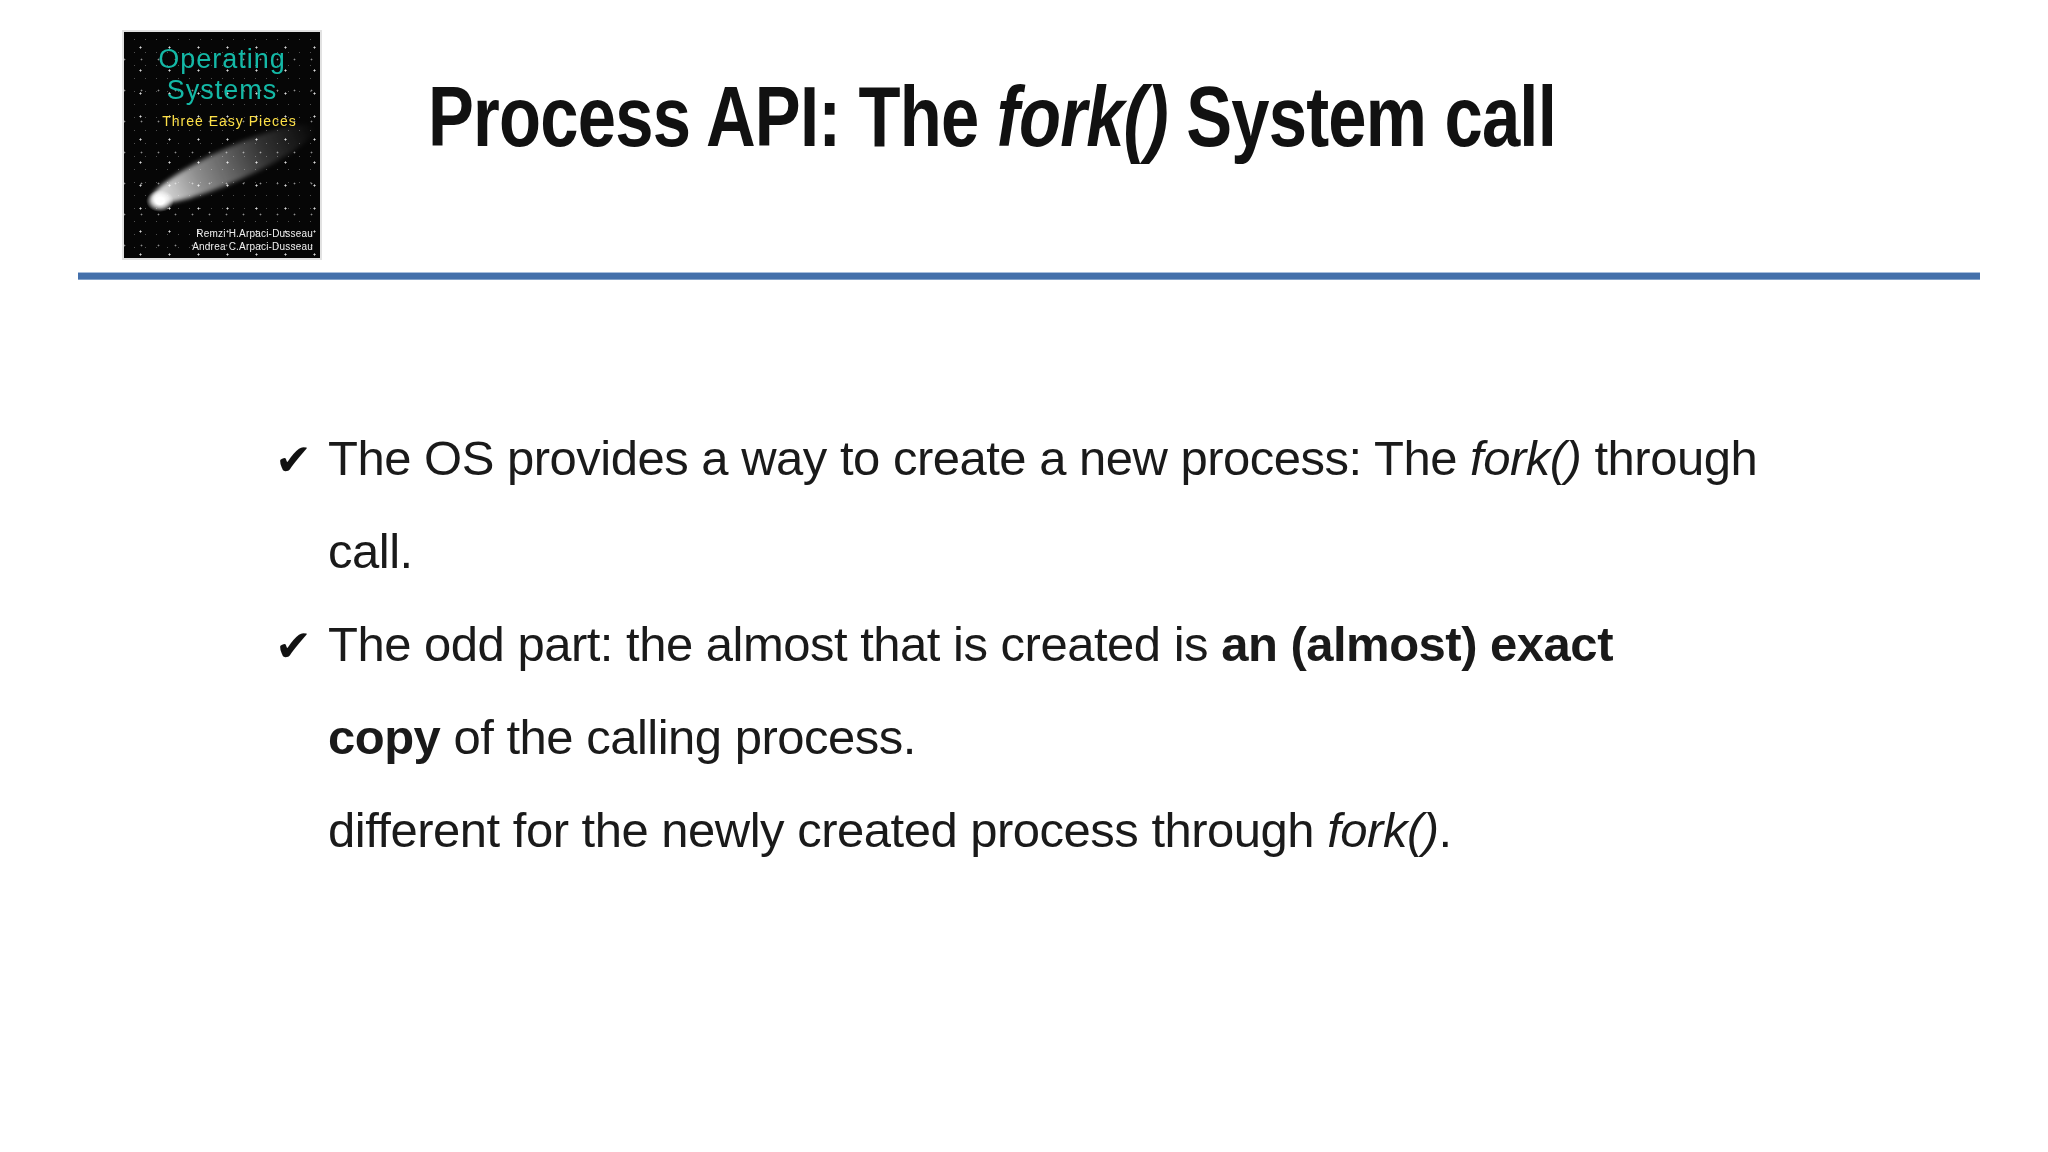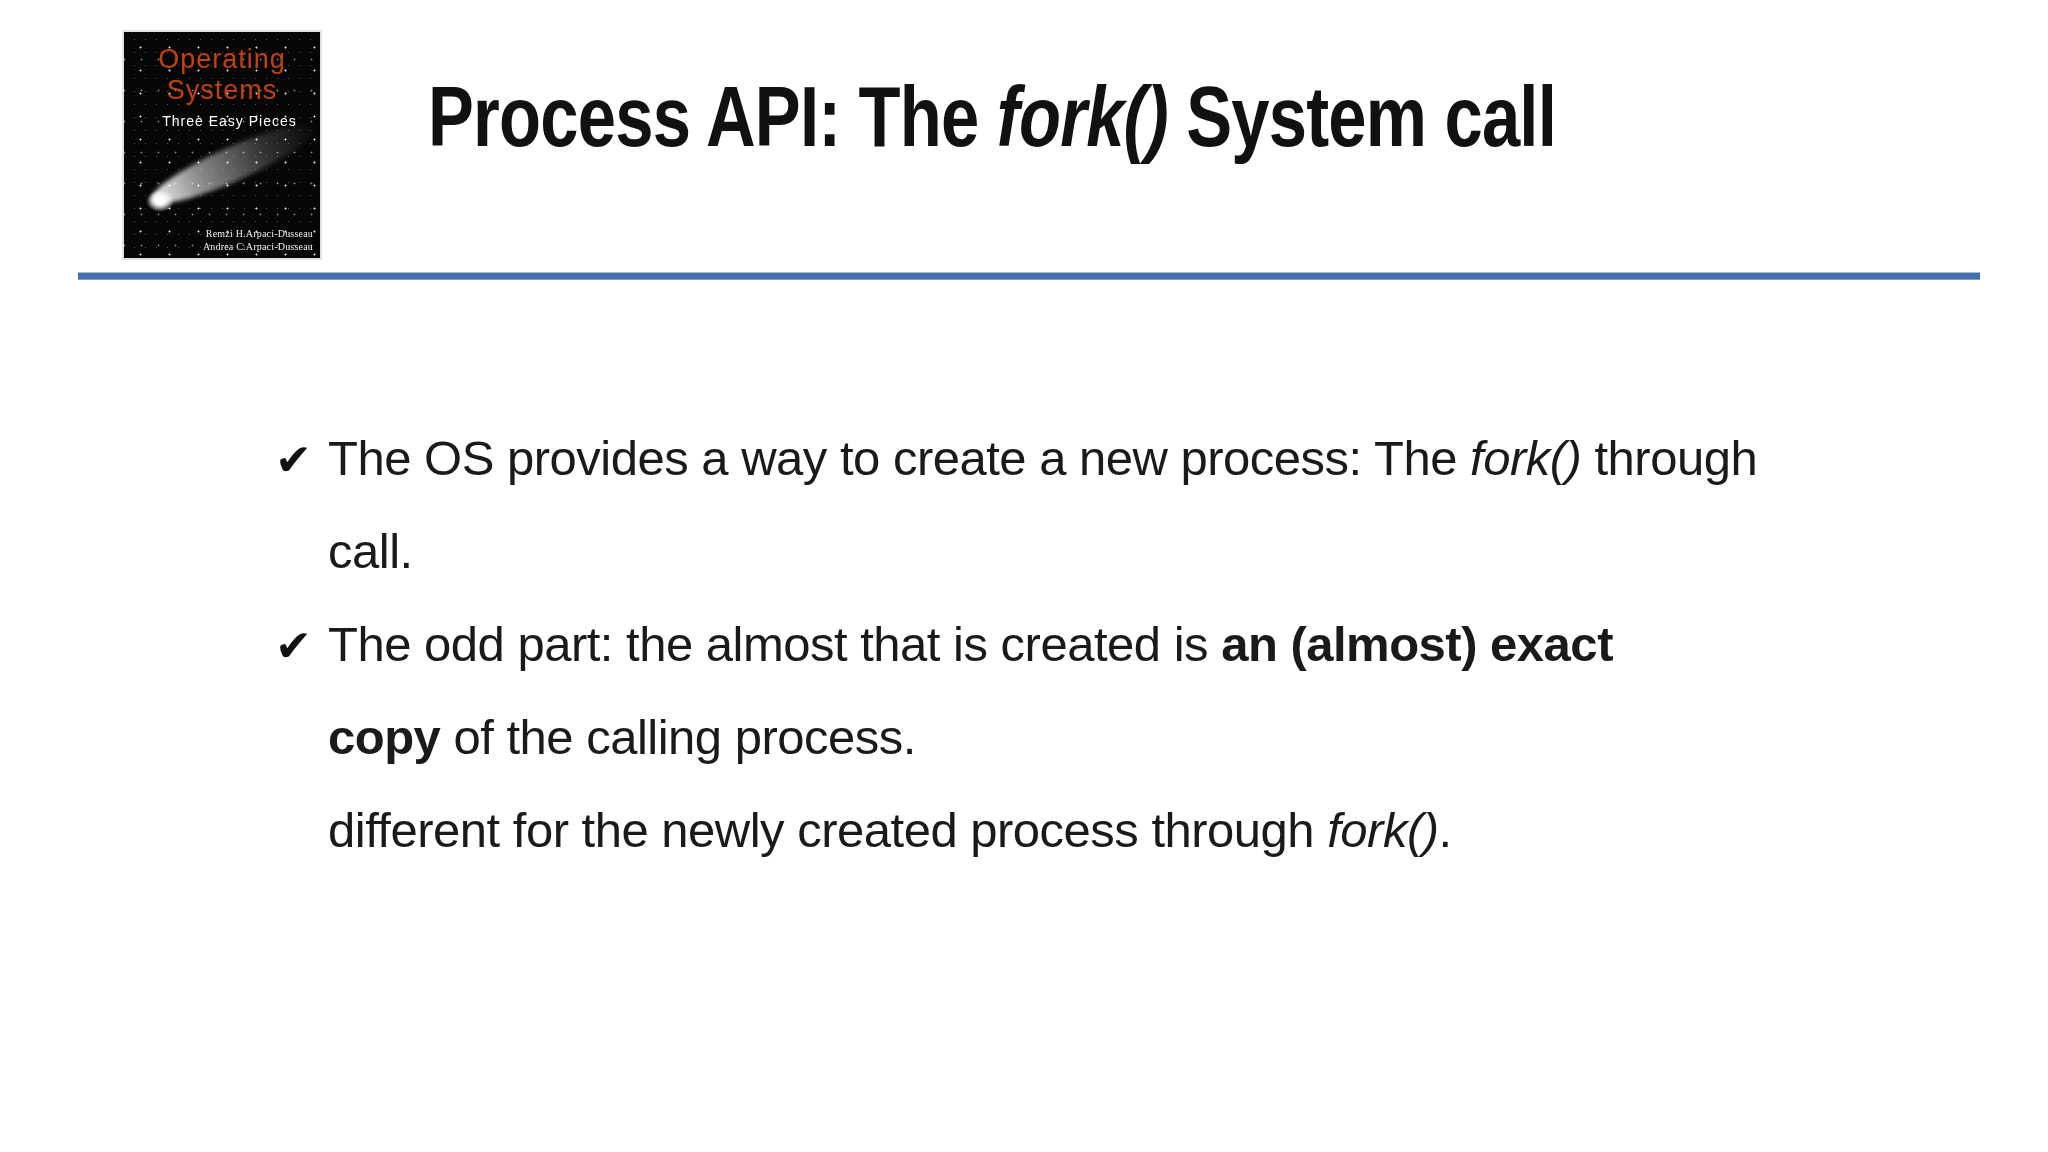--- a/index.html
+++ b/index.html
@@ -62,45 +62,44 @@
     width: 28px;
     height: 22px;
     border-radius: 50%;
     background: radial-gradient(closest-side, #ffffff 30%, rgba(255,255,255,0.65) 60%, rgba(255,255,255,0) 100%);
     filter: blur(0.5px);
   }
   .cover-title {
     position: relative;
     margin-top: 12px;
     text-align: center;
-    color: #c2410c;
+    color: #14b8a6;
     font-size: 27px;
     line-height: 31px;
     letter-spacing: 1px;
     font-weight: 400;
   }
   .cover-subtitle {
     position: relative;
     margin-top: 7px;
     text-align: center;
-    color: #ffffff;
+    color: #fde047;
     font-size: 14px;
     letter-spacing: 1px;
     margin-left: 15px;
   }
   .cover-authors {
     position: absolute;
     right: 7px;
     bottom: 5px;
     text-align: right;
     color: #f0f0f0;
     font-size: 10px;
     line-height: 12.5px;
     letter-spacing: 0.2px;
-    font-family: Liberation Serif, serif;
   }
 
   
   .slide-title {
     position: absolute;
     left: 428px;
     top: 69px;
     margin: 0;
     font-size: 86px;
     font-weight: 700;

